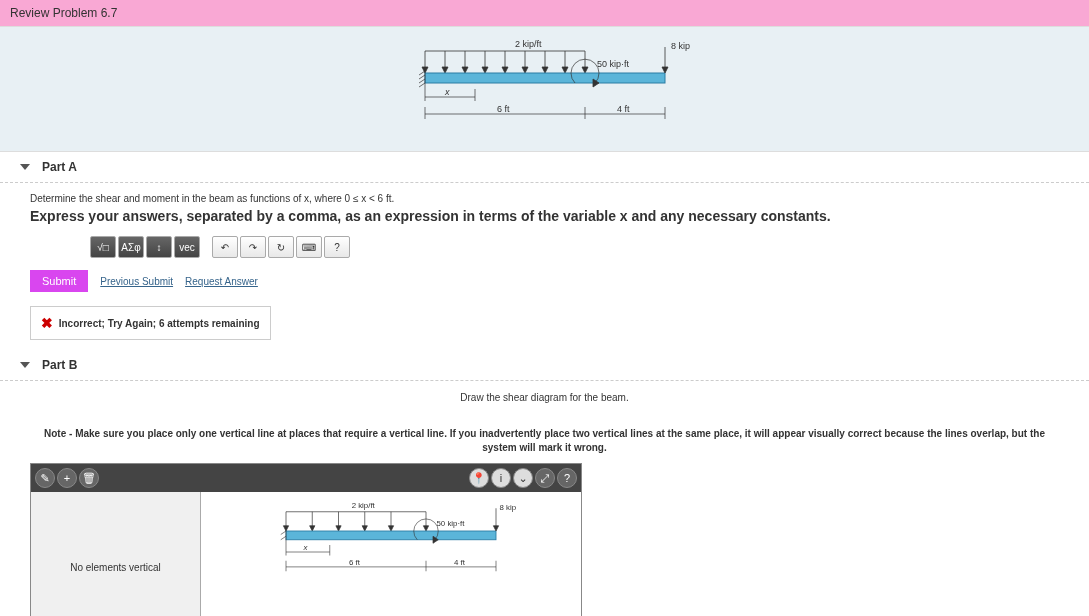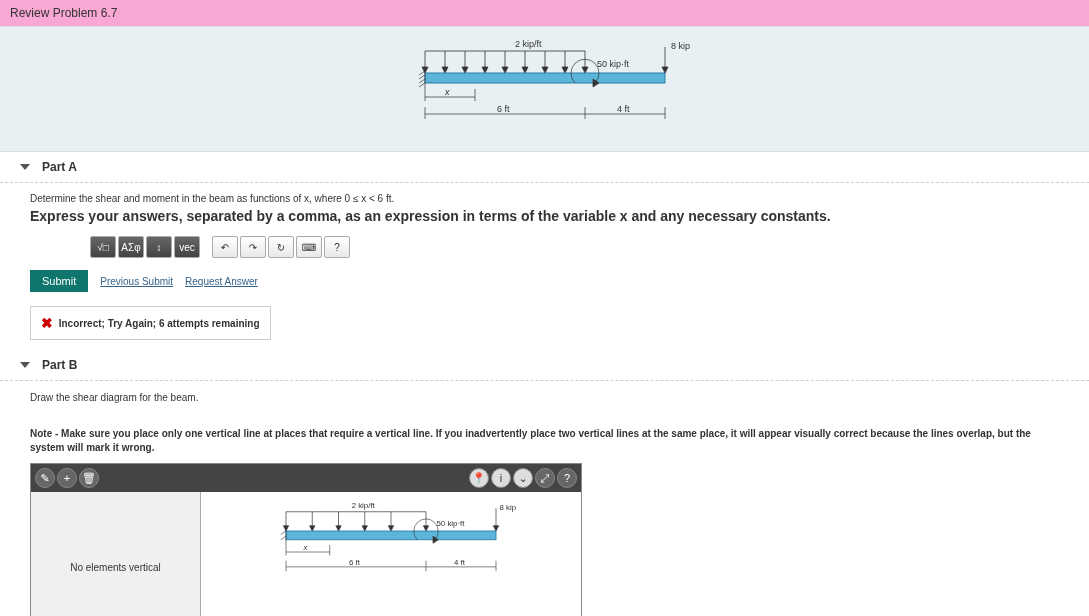--- a/index.html
+++ b/index.html
@@ -12,25 +12,25 @@
 .part-body { padding: 10px 30px; }
 .prompt { font-size: 10px; margin-bottom: 4px; }
 .prompt b { font-weight: bold; font-size: 14px; }
 .toolbar { display: inline-flex; align-items: center; gap: 2px; margin: 8px 0 4px 60px; }
 .tool-btn { width: 26px; height: 22px; border: 1px solid #aaa; background: linear-gradient(#fff,#e8e8e8); display: flex; align-items: center; justify-content: center; font-size: 10px; cursor: pointer; border-radius: 2px; }
 .tool-btn.dark { background: linear-gradient(#666,#444); color: #fff; }
 .answer-row { display: flex; align-items: center; gap: 6px; margin-bottom: 8px; }
 .answer-lbl { font-style: italic; font-size: 12px; }
 .answer-input { border: 1px solid #3b7bbf; padding: 4px 6px; font-size: 14px; width: 260px; font-family: 'Times New Roman', serif; }
 .submit-row { display: flex; align-items: center; gap: 12px; margin: 8px 0; }
-.submit-btn { background: #0f766e; color: #fff; border: none; padding: 5px 12px; font-size: 11px; cursor: pointer; }
+.submit-btn { background: #d946ef; color: #fff; border: none; padding: 5px 12px; font-size: 11px; cursor: pointer; }
 .link { color: #36648b; text-decoration: underline; font-size: 10px; cursor: pointer; }
 .feedback { border: 1px solid #ccc; padding: 8px 10px; display: inline-flex; align-items: center; gap: 6px; font-size: 10px; font-weight: bold; margin-top: 6px; }
 .feedback .x { color: #c00; font-size: 14px; }
-.partb-text { font-size: 10px; line-height: 1.4; margin-bottom: 8px; }
+.partb-text { font-size: 10px; line-height: 1.4; margin-bottom: 8px; text-align: center; }
 .canvas-wrap { border: 1px solid #888; display: inline-block; }
 .canvas-tb { background: #444; padding: 4px; display: flex; justify-content: space-between; }
 .canvas-tb-grp { display: flex; gap: 2px; }
 .circ-btn { width: 20px; height: 20px; border-radius: 50%; background: #666; color: #fff; display: flex; align-items: center; justify-content: center; font-size: 11px; border:1px solid #888; cursor:pointer;}
 .circ-btn.lt { background: #ddd; color:#333; }
 .canvas-body { display: flex; }
 .canvas-side { width: 170px; background: #f0f0f0; padding: 8px; font-size: 10px; border-right: 1px solid #aaa; display:flex; align-items:center; justify-content:center; height:150px;}
 .canvas-main { width: 380px; padding: 8px; background: #fff; position: relative; }
 .mini-fig { width: 280px; height: 90px; margin: 0 auto 8px; position: relative; }
 

